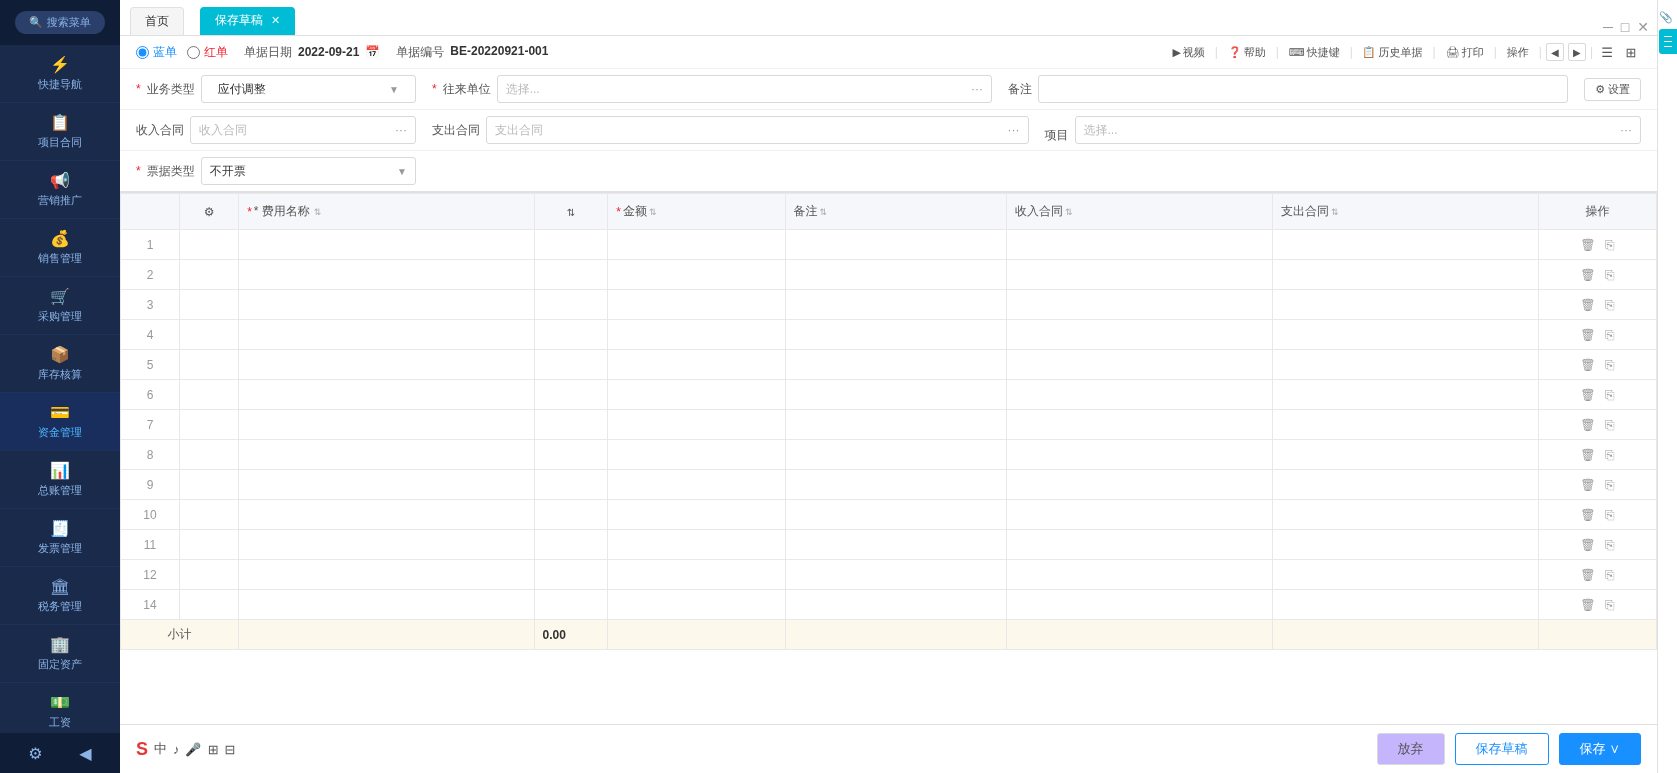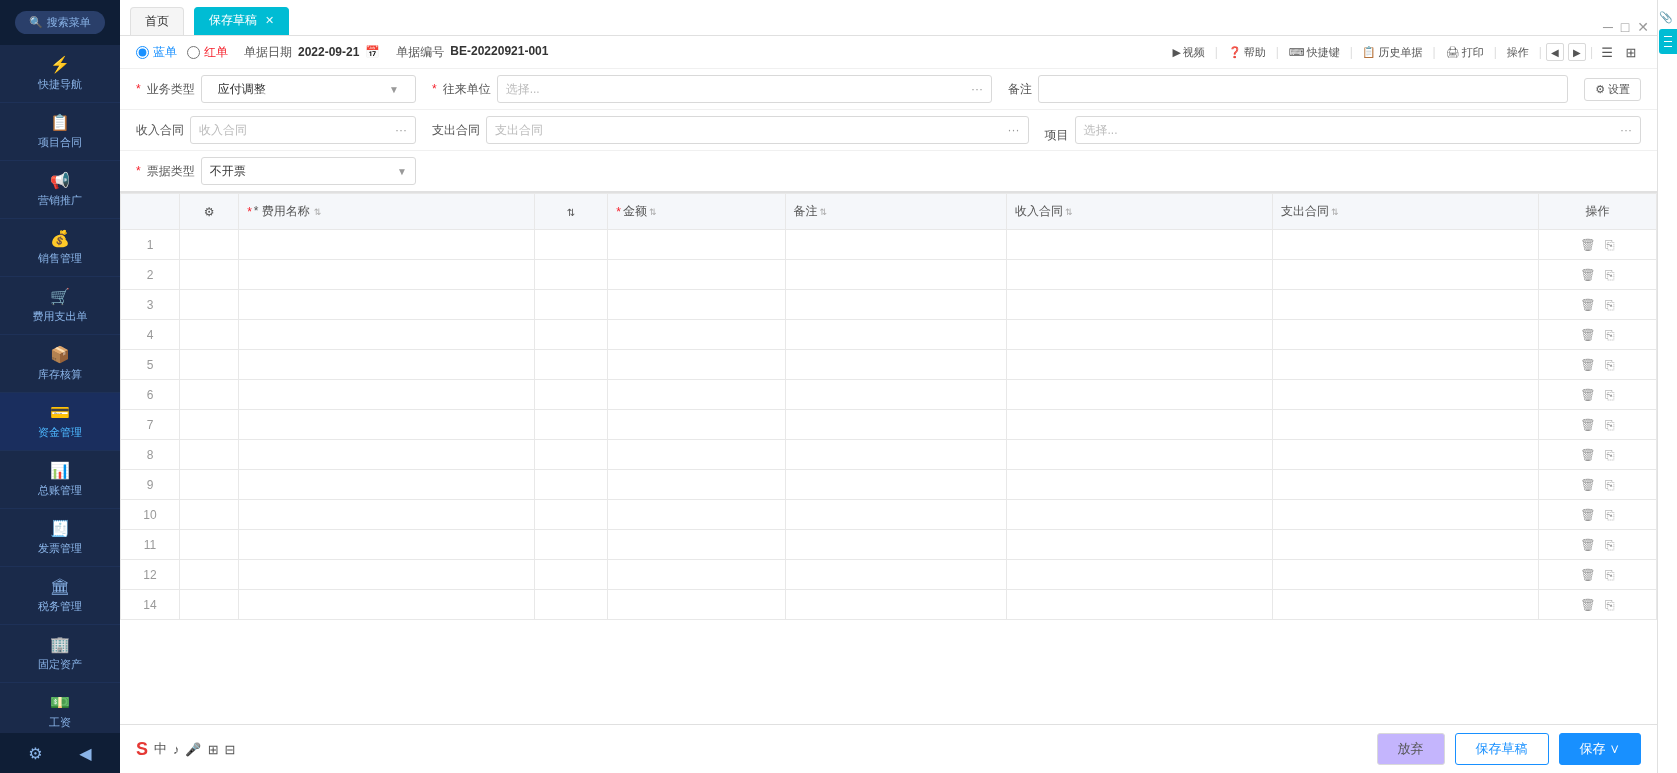--- a/index.html
+++ b/index.html
@@ -48,21 +48,21 @@
     <div class="sidebar-item">
       <span class="item-icon">📢</span>
       <span class="item-label">营销推广</span>
     </div>
     <div class="sidebar-item">
       <span class="item-icon">💰</span>
       <span class="item-label">销售管理</span>
     </div>
     <div class="sidebar-item">
       <span class="item-icon">🛒</span>
-      <span class="item-label">费用支出单</span>
+      <span class="item-label">采购管理</span>
     </div>
     <div class="sidebar-item">
       <span class="item-icon">📦</span>
       <span class="item-label">库存核算</span>
     </div>
     <div class="sidebar-item active" style="background:#1e40af33;color:#4db8ff;">
       <span class="item-icon">💳</span>
       <span class="item-label">资金管理</span>
     </div>
     <div class="sidebar-item">
@@ -89,21 +89,21 @@
   </div>
   <div class="sidebar-footer">
     <span style="color:#8ab4e8;cursor:pointer;font-size:16px;">⚙</span>
     <span style="color:#8ab4e8;cursor:pointer;font-size:16px;">◀</span>
   </div>
 </div>
 
 <div class="main-content" style="flex:1; display:flex; flex-direction:column; overflow:hidden; background:#f0f2f5;">
 
   <div class="tab-bar" style="height:36px;background:#fff;border-bottom:1px solid #e0e0e0;display:flex;align-items:flex-end;padding-left:10px;position:relative;">
-    <div class="tab home" style="height:28px;padding:0 14px;display:flex;align-items:center;border:1px solid #e0e0e0;border-bottom:none;border-radius:4px 4px 0 0;margin-right:10px;font-size:12px;background:#f5f5f5;color:#333;cursor:pointer;">
+    <div class="tab home" style="height:28px;padding:0 14px;display:flex;align-items:center;border:1px solid #e0e0e0;border-bottom:none;border-radius:4px 4px 0 0;margin-right:16px;font-size:12px;background:#f5f5f5;color:#333;cursor:pointer;">
       <span>首页</span>
     </div>
     <div class="tab active" style="height:28px;padding:0 14px;display:flex;align-items:center;border:1px solid #00bcd4;border-bottom:2px solid #00bcd4;border-radius:4px 4px 0 0;margin-right:2px;font-size:12px;background:#00bcd4;color:#fff;cursor:pointer;">
       <span>保存草稿</span>
       <span style="margin-left:8px;font-size:11px;opacity:0.9;cursor:pointer;">✕</span>
     </div>
     <div style="flex:1;"></div>
     <div style="display:flex;align-items:center;padding-right:8px;gap:8px;">
       <span style="font-size:14px;color:#999;cursor:pointer;">─</span>
       <span style="font-size:14px;color:#999;cursor:pointer;">□</span>
@@ -479,20 +479,30 @@
       <td style="border:1px solid #e8e8e8;padding:4px 8px;font-size:12px;height:30px;"></td>
       <td style="border:1px solid #e8e8e8;padding:4px 8px;font-size:12px;height:30px;"></td>
       <td style="border:1px solid #e8e8e8;padding:4px 8px;font-size:12px;height:30px;"></td>
       <td style="border:1px solid #e8e8e8;padding:4px 8px;font-size:12px;height:30px;"></td>
       <td style="border:1px solid #e8e8e8;padding:4px 8px;font-size:12px;height:30px;"></td>
       <td style="border:1px solid #e8e8e8;padding:4px 4px;font-size:12px;height:30px;text-align:center;">
         <span style="cursor:pointer;color:#999;margin:0 3px;">🗑</span>
         <span style="cursor:pointer;color:#999;margin:0 3px;">⎘</span>
       </td>
     </tr>
+          <tr>
+    <td colspan="2" style="border:1px solid #e8e8e8;padding:4px 8px;font-size:12px;height:30px;background:#fdf8ec;text-align:center;color:#555;">小计</td>
+    <td style="border:1px solid #e8e8e8;padding:4px 8px;font-size:12px;height:30px;background:#fdf8ec;"></td>
+    <td style="border:1px solid #e8e8e8;padding:4px 8px;font-size:12px;height:30px;background:#fdf8ec;font-weight:bold;color:#333;">0.00</td>
+    <td style="border:1px solid #e8e8e8;padding:4px 8px;font-size:12px;height:30px;background:#fdf8ec;"></td>
+    <td style="border:1px solid #e8e8e8;padding:4px 8px;font-size:12px;height:30px;background:#fdf8ec;"></td>
+    <td style="border:1px solid #e8e8e8;padding:4px 8px;font-size:12px;height:30px;background:#fdf8ec;"></td>
+    <td style="border:1px solid #e8e8e8;padding:4px 8px;font-size:12px;height:30px;background:#fdf8ec;"></td>
+    <td style="border:1px solid #e8e8e8;padding:4px 8px;font-size:12px;height:30px;background:#fdf8ec;"></td>
+  </tr>
         </tbody>
     </table>
   </div>
 
   <div style="background:#fff;border-top:1px solid #e0e0e0;padding:8px 16px;display:flex;align-items:center;justify-content:space-between;">
     <div style="display:flex;align-items:center;gap:6px;">
       <span style="color:#e53935;font-size:18px;font-weight:bold;">S</span>
       <span style="font-size:13px;cursor:pointer;color:#555;">中</span>
       <span style="font-size:13px;cursor:pointer;color:#555;">♪</span>
       <span style="font-size:13px;cursor:pointer;color:#555;">🎤</span>

